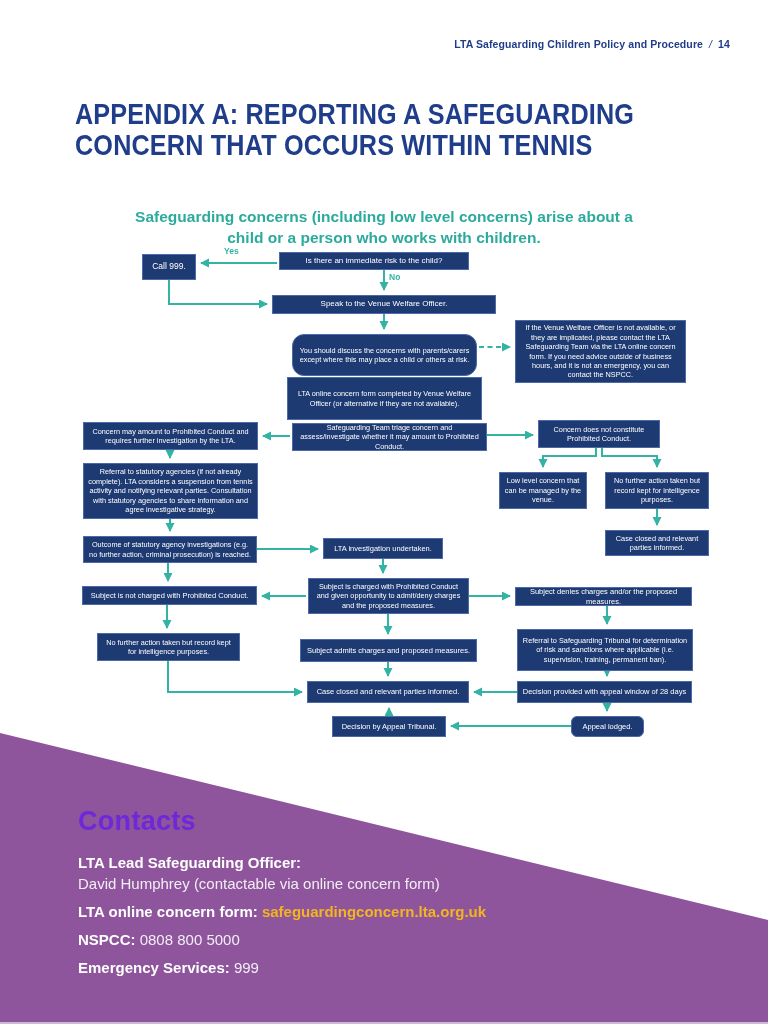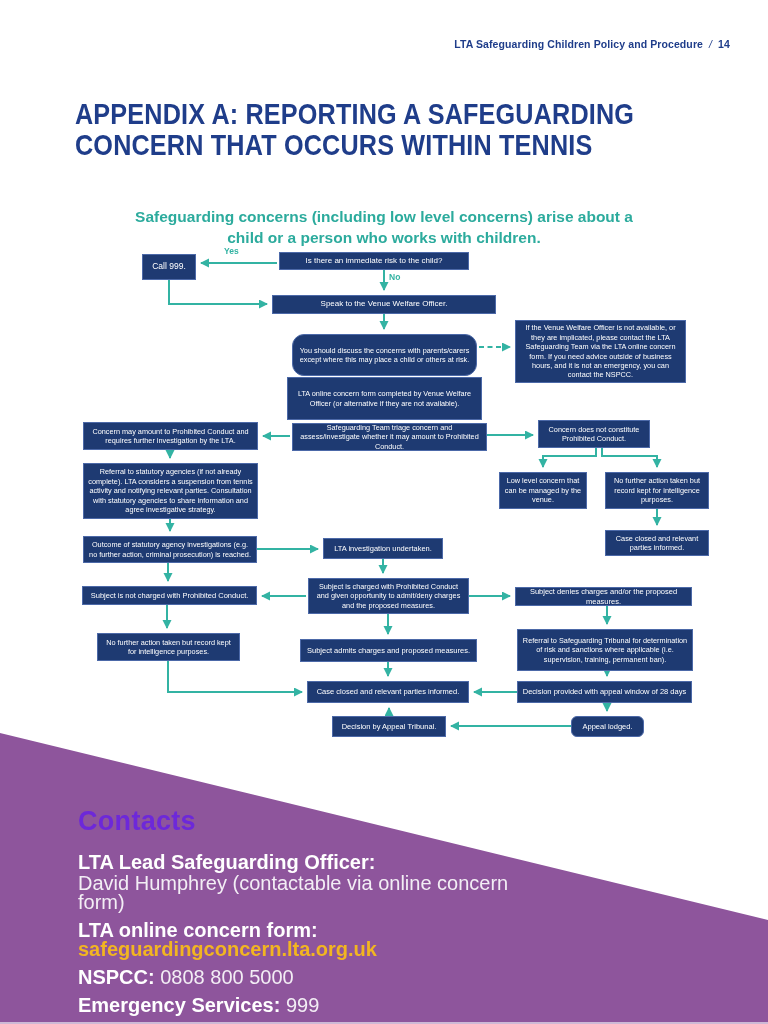--- a/index.html
+++ b/index.html
@@ -42,21 +42,21 @@
     position:absolute;left:0;top:0;width:768px;height:1024px;background:#8e559c;
     clip-path:polygon(0 71.58%,100% 89.84%,100% 100%,0 100%);
   }
   .bottom-edge{
     position:absolute;left:0;bottom:0;width:768px;height:2px;background:#cdb9d6;
   }
   .contacts{position:absolute;left:78px;top:806px;color:#ffffff;width:480px;}
   .contacts h2{
     margin:0 0 16px 0;font-size:27px;font-weight:bold;letter-spacing:.3px;color:#6d28d9;
   }
-  .contact-row{font-size:20px;line-height:19px;margin-top:9px;}
+  .contact-row{font-size:15px;line-height:19px;margin-top:9px;}
   .contact-row.tight{margin-top:2px;}
   .c-bold{font-weight:bold;}
   .c-regular{font-weight:normal;color:#f3eef5;}
   .c-link{font-weight:bold;color:#f2b521;cursor:pointer;}
 </style>
 </head>
 <body>
 
 <div class="page">
 
@@ -112,21 +112,21 @@
       </svg>
     <div id="flow-nodes">
         <div class="fnode" style="left: 142px; top: 254px; width: 54px; height: 26px; font-size: 8.5px;">Call 999.</div>
         <div class="fnode" style="left: 279px; top: 252px; width: 190px; height: 18px; font-size: 8px;">Is there an immediate risk to the child?</div>
         <div class="fnode" style="left: 272px; top: 295px; width: 224px; height: 19px; font-size: 8px;">Speak to the Venue Welfare Officer.</div>
         <div class="fnode" style="left: 292px; top: 334px; width: 185px; height: 42px; border-radius: 12px;">You should discuss the concerns with parents/carers except where this may place a child or others at risk.</div>
         <div class="fnode" style="left: 515px; top: 320px; width: 171px; height: 63px;">If the Venue Welfare Officer is not available, or they are implicated, please contact the LTA Safeguarding Team via the LTA online concern form. If you need advice outside of business hours, and it is not an emergency, you can contact the NSPCC.</div>
         <div class="fnode" style="left: 287px; top: 377px; width: 195px; height: 43px;">LTA online concern form completed by Venue Welfare Officer (or alternative if they are not available).</div>
         <div class="fnode" style="left: 83px; top: 422px; width: 175px; height: 28px;">Concern may amount to Prohibited Conduct and requires further investigation by the LTA.</div>
         <div class="fnode" style="left: 292px; top: 423px; width: 195px; height: 28px;">Safeguarding Team triage concern and assess/investigate whether it may amount to Prohibited Conduct.</div>
-        <div class="fnode" style="left: 538px; top: 420px; width: 112px; height: 28px;">Concern does not constitute Prohibited Conduct.</div>
+        <div class="fnode" style="left: 538px; top: 420px; width: 122px; height: 28px;">Concern does not constitute Prohibited Conduct.</div>
         <div class="fnode" style="left: 83px; top: 463px; width: 175px; height: 56px; text-align: center;">Referral to statutory agencies (if not already complete). LTA considers a suspension from tennis activity and notifying relevant parties. Consultation with statutory agencies to share information and agree investigative strategy.</div>
         <div class="fnode" style="left: 499px; top: 472px; width: 88px; height: 37px;">Low level concern that can be managed by the venue.</div>
         <div class="fnode" style="left: 605px; top: 472px; width: 104px; height: 37px;">No further action taken but record kept for intelligence purposes.</div>
         <div class="fnode" style="left: 605px; top: 530px; width: 104px; height: 26px;">Case closed and relevant parties informed.</div>
         <div class="fnode" style="left: 83px; top: 536px; width: 174px; height: 27px;">Outcome of statutory agency investigations (e.g. no further action, criminal prosecution) is reached.</div>
         <div class="fnode" style="left: 323px; top: 538px; width: 120px; height: 21px; font-size: 7.5px;">LTA investigation undertaken.</div>
         <div class="fnode" style="left: 82px; top: 586px; width: 175px; height: 19px; font-size: 7.5px;">Subject is not charged with Prohibited Conduct.</div>
         <div class="fnode" style="left: 308px; top: 578px; width: 161px; height: 36px;">Subject is charged with Prohibited Conduct and given opportunity to admit/deny charges and the proposed measures.</div>
         <div class="fnode" style="left: 515px; top: 587px; width: 177px; height: 19px; font-size: 7.5px;">Subject denies charges and/or the proposed measures.</div>
         <div class="fnode" style="left: 97px; top: 633px; width: 143px; height: 28px;">No further action taken but record kept for intelligence purposes.</div>

